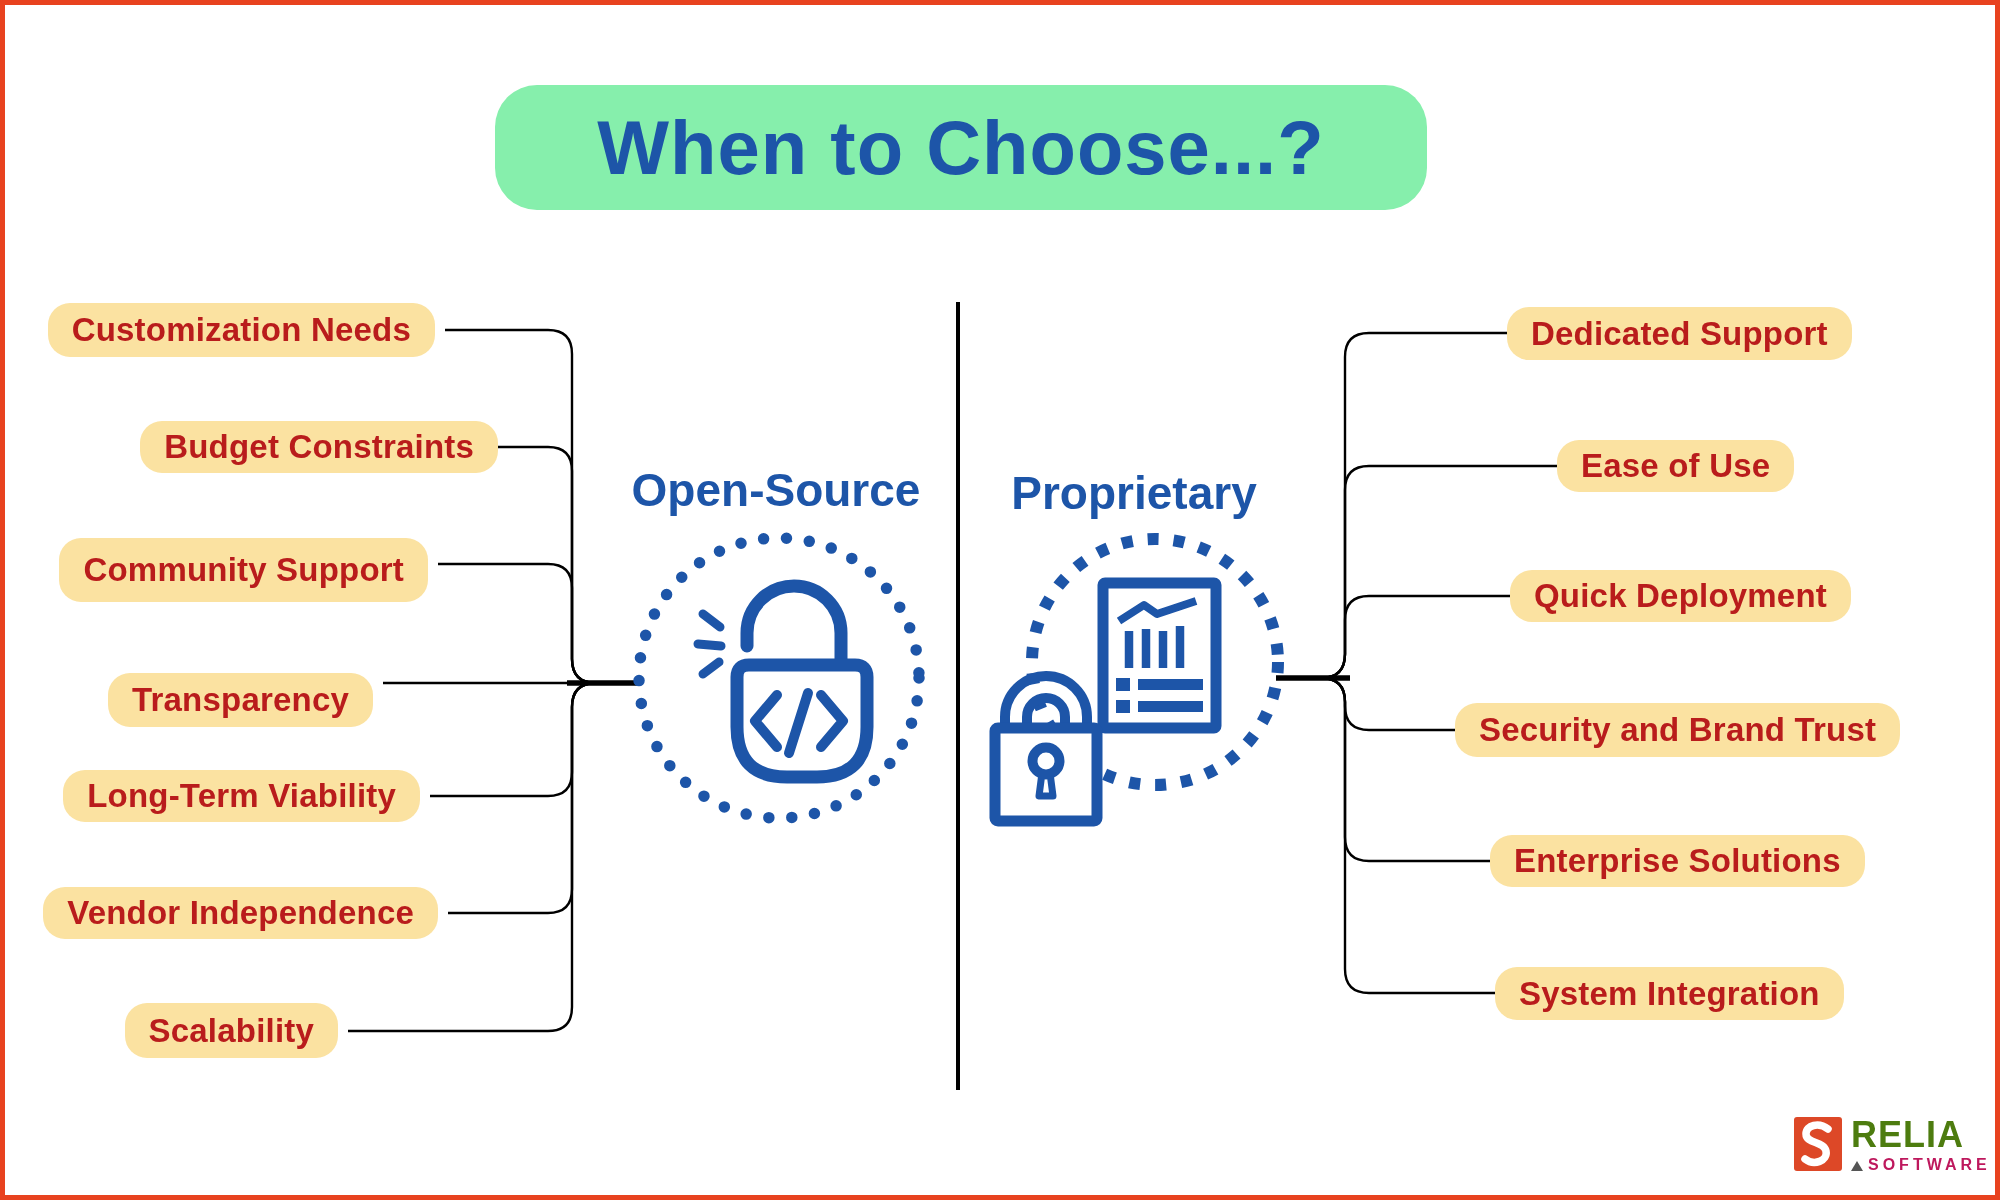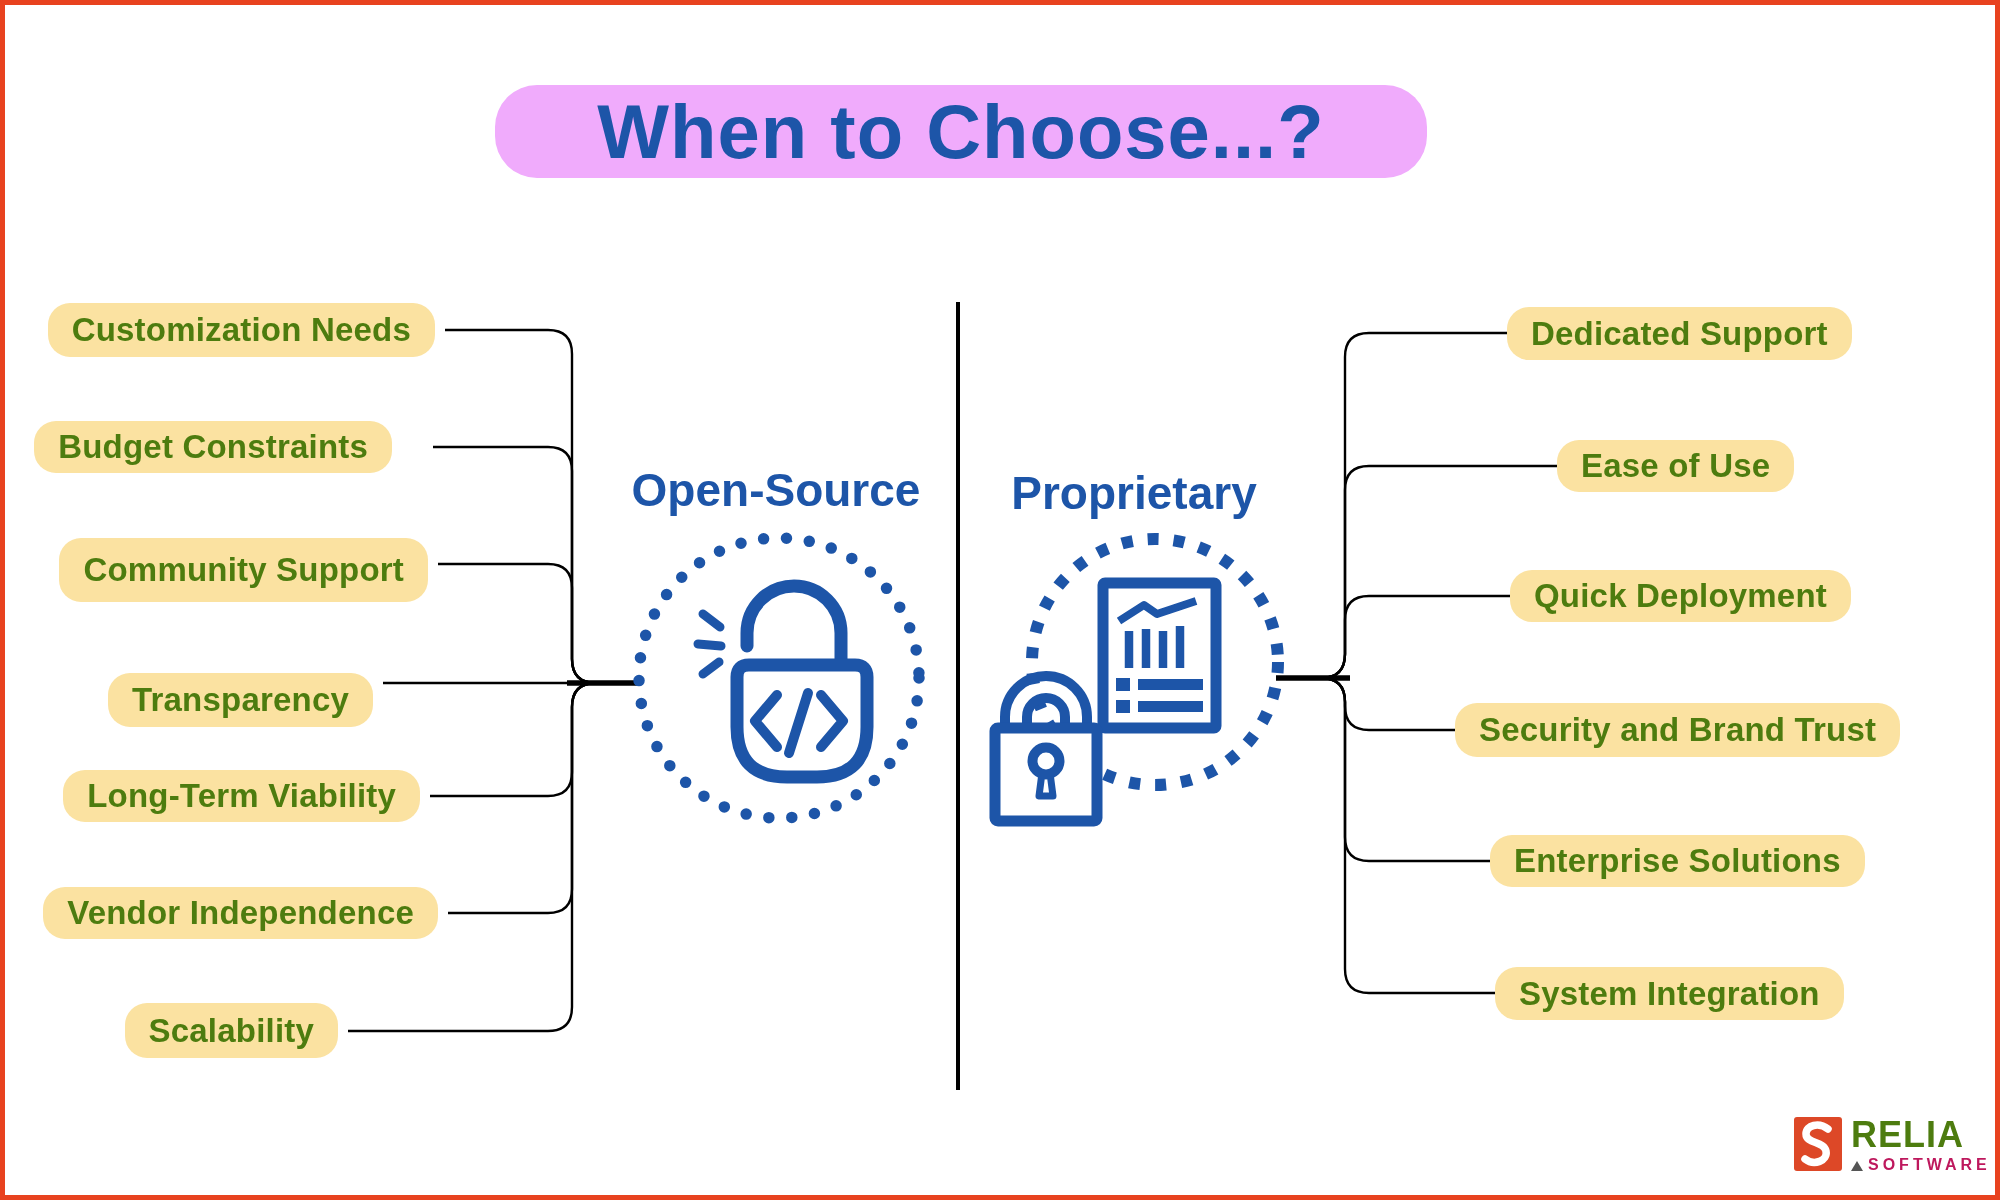--- a/index.html
+++ b/index.html
@@ -4,28 +4,28 @@
 <style>
   html,body{margin:0;padding:0;background:#ffffff;}
   .canvas{
     position:relative;width:2000px;height:1200px;background:#ffffff;
     border:5px solid #e8421f;box-sizing:border-box;overflow:hidden;
     font-family:"Liberation Sans",sans-serif;
   }
   .overlay{position:absolute;left:0;top:0;z-index:0;}
   .icon-svg{position:absolute;z-index:1;}
   .pill{
-    position:absolute;z-index:2;background:#fbe2a1;color:#4d7c0f;
+    position:absolute;z-index:2;background:#fbe2a1;color:#b91c1c;
     font-weight:bold;font-size:33px;display:flex;align-items:center;
     justify-content:center;padding:0 24px;border-radius:22px;
     white-space:nowrap;letter-spacing:.2px;
   }
   .title{
-    position:absolute;left:490px;top:80px;width:932px;height:93px;
-    background:#f0abfc;border-radius:42px;display:flex;align-items:center;
+    position:absolute;left:490px;top:80px;width:932px;height:125px;
+    background:#86efac;border-radius:42px;display:flex;align-items:center;
     justify-content:center;color:#1d55a8;font-weight:bold;font-size:76px;
     z-index:2;letter-spacing:1px;
   }
   .side-heading{
     position:absolute;z-index:2;color:#1d55a8;font-weight:bold;
     font-size:46px;transform:translateX(-50%);white-space:nowrap;
   }
   .logo{position:absolute;left:1789px;top:1112px;display:flex;align-items:flex-start;gap:9px;z-index:2;}
   .logo-text{display:flex;flex-direction:column;}
   .logo-brand{color:#4d7c0f;font-weight:bold;font-size:36px;line-height:36px;letter-spacing:1px;}
@@ -103,21 +103,21 @@
     <g>
       <path d="M 1000 725 V 712 A 41 41 0 0 1 1082 712 V 725" fill="none" stroke="#1d55a8" stroke-width="10"></path>
       <path d="M 1022 725 V 712 A 19 19 0 0 1 1060 712 V 725" fill="none" stroke="#1d55a8" stroke-width="10"></path>
       <rect x="990" y="723" width="102" height="93" rx="3" fill="#ffffff" stroke="#1d55a8" stroke-width="11"></rect>
       <path d="M 1037 768 L 1034 791 L 1048 791 L 1045 768 Z" fill="#ffffff" stroke="#1d55a8" stroke-width="7" stroke-linejoin="round"></path>
       <circle cx="1041" cy="756" r="13.5" fill="#ffffff" stroke="#1d55a8" stroke-width="10"></circle>
     </g>
   </svg>
 
   <div class="pill" style="right:1560px;top:298px;height:54px;">Customization Needs</div>
-  <div class="pill" style="right:1603px;top:416px;height:52px;">Budget Constraints</div>
+  <div class="pill" style="right:1497px;top:416px;height:52px;">Budget Constraints</div>
   <div class="pill" style="right:1567px;top:533px;height:64px;">Community Support</div>
   <div class="pill" style="right:1622px;top:648px;height:54px;margin-top:20px;">Transparency</div>
   <div class="pill" style="right:1575px;top:765px;height:52px;">Long-Term Viability</div>
   <div class="pill" style="right:1557px;top:882px;height:52px;">Vendor Independence</div>
   <div class="pill" style="right:1657px;top:998px;height:55px;">Scalability</div>
 
   <div class="pill" style="left:1502px;top:302px;height:53px;">Dedicated Support</div>
   <div class="pill" style="left:1552px;top:435px;height:52px;">Ease of Use</div>
   <div class="pill" style="left:1505px;top:565px;height:52px;">Quick Deployment</div>
   <div class="pill" style="left:1450px;top:698px;height:54px;">Security and Brand Trust</div>

